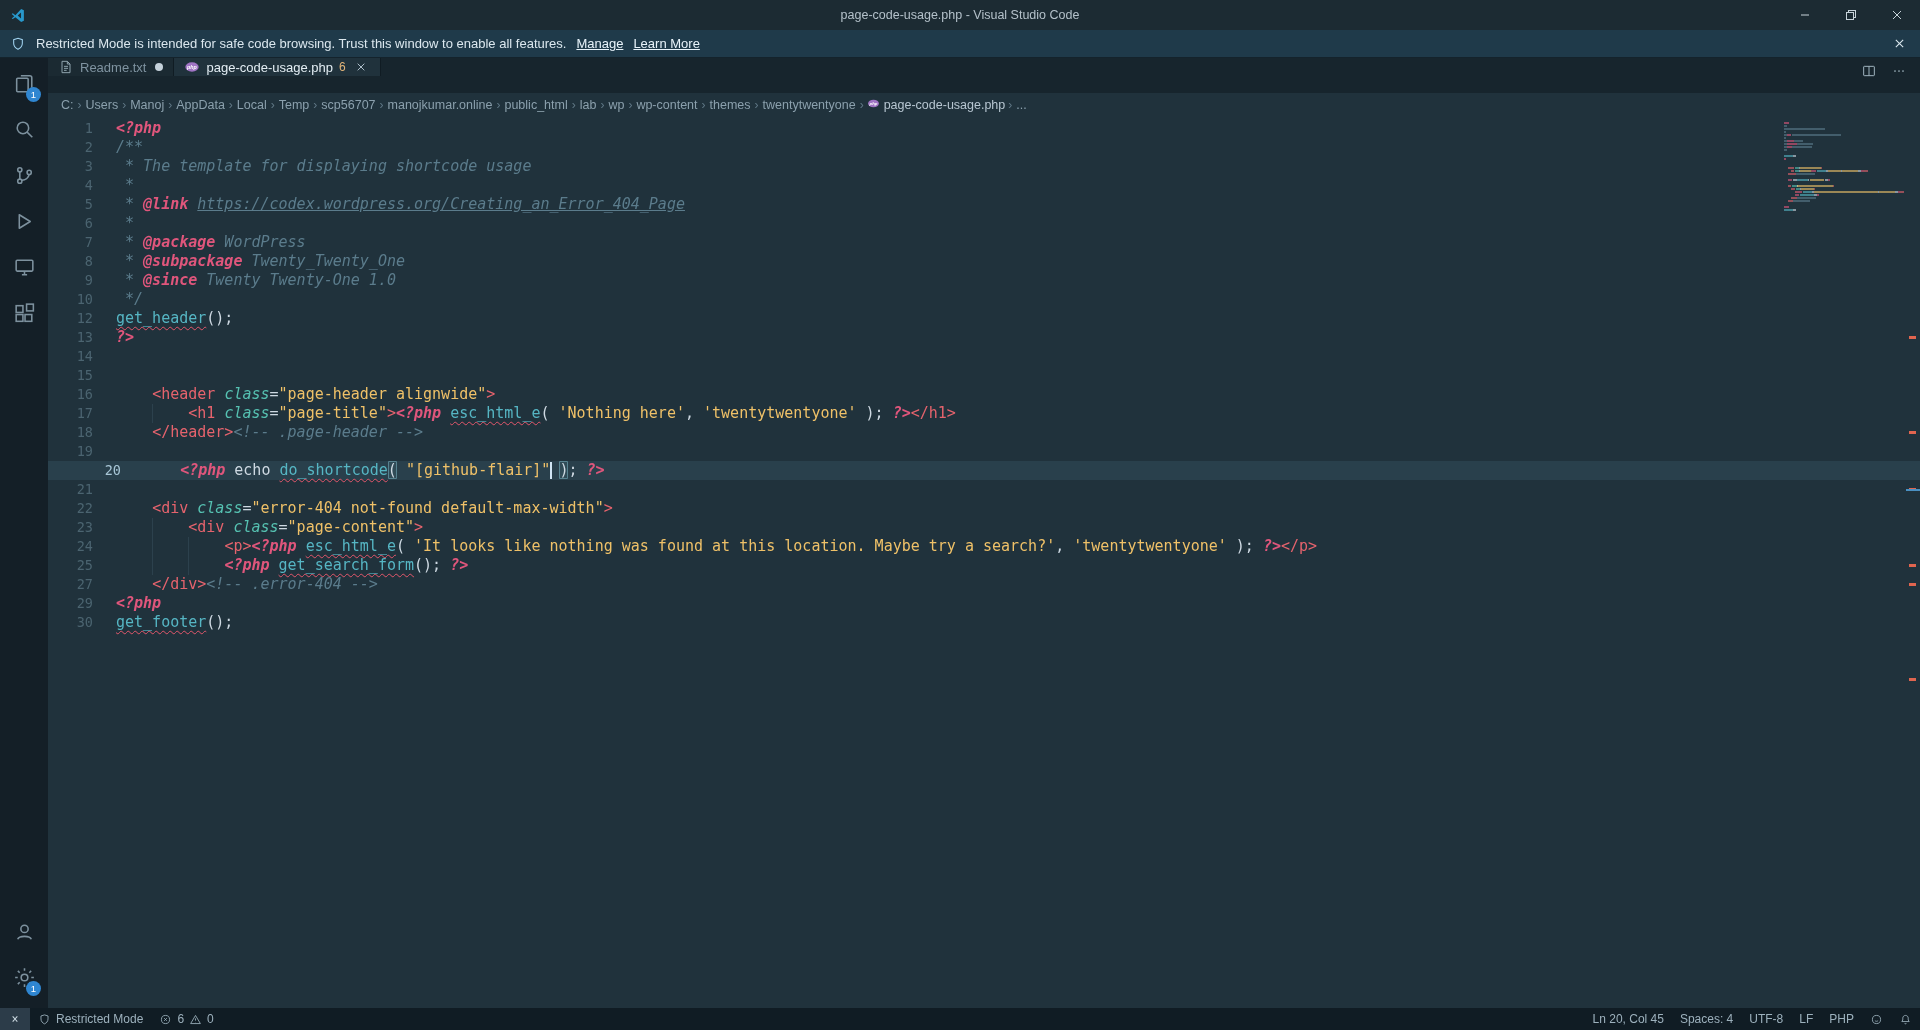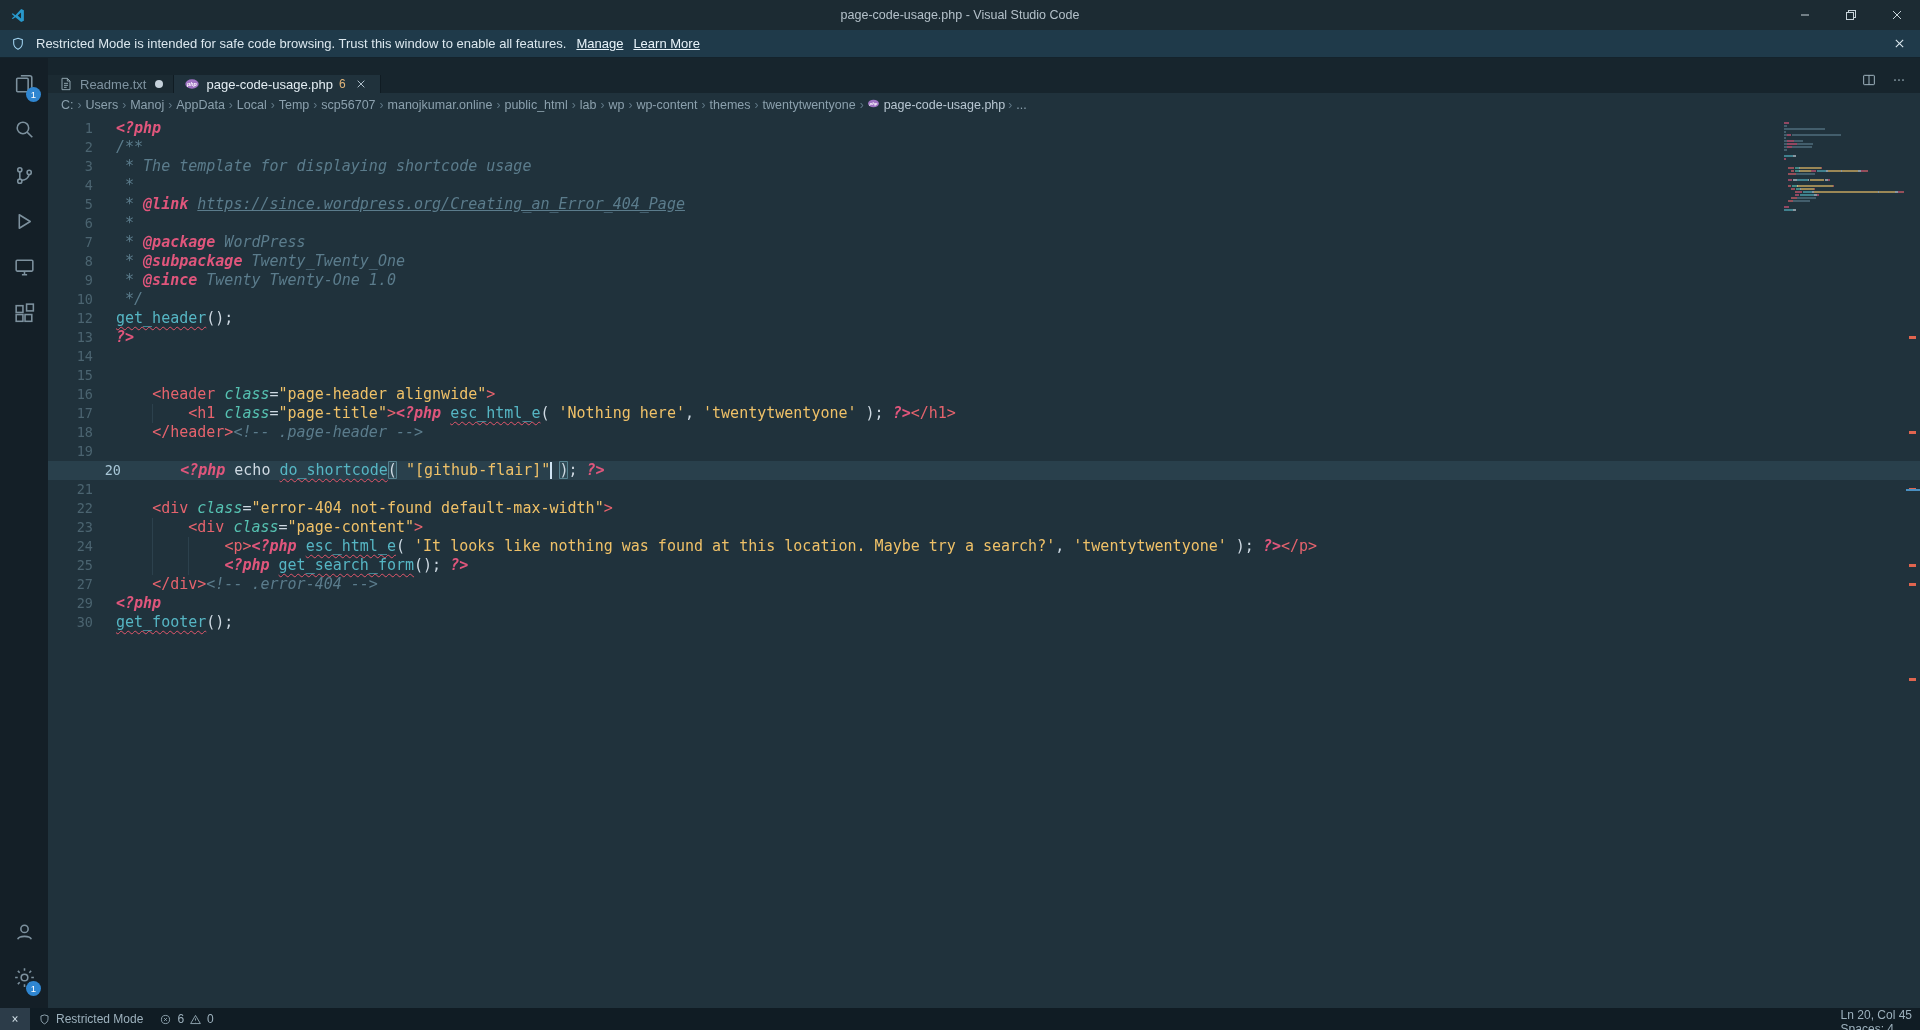--- a/index.html
+++ b/index.html
@@ -38,21 +38,21 @@
     color:#7d919e; position:relative; cursor:pointer; }
   .act-item svg { width:25px; height:25px; }
   .act-bottom { margin-top:auto; display:flex; flex-direction:column; align-items:center; padding-bottom:6px; }
   .badge { position:absolute; right:7px; bottom:6px; min-width:15px; height:15px; border-radius:9px;
     background:#2f86d1; color:#fff; font-size:9.5px; line-height:15px; text-align:center; padding:0 3px; }
 
   
   .editor-col { flex:1 1 auto; display:flex; flex-direction:column; min-width:0; }
 
   
-  .tab-bar { height:35px; flex:0 0 35px; background:#17252d; display:flex; align-items:flex-end; }
+  .tab-bar { height:35px; flex:0 0 35px; background:#17252d; display:flex; align-items:flex-start; }
   .tab { display:flex; align-items:center; gap:6px; padding:0 10px; font-size:13px;
     background:#1b2a32; color:#7f93a0; border-right:1px solid #101c23; cursor:pointer; }
   .tab.active { background:#20323c; color:#e3edf3; }
   .tab .tab-icon svg { width:16px; height:16px; display:block; }
   .tab-problems { color:#e2b579; font-size:12px; }
   .dirty-dot { width:8px; height:8px; border-radius:50%; background:#c5d1da; margin-left:3px; }
   .tab-close { width:18px; height:18px; display:flex; align-items:center; justify-content:center;
     border-radius:4px; color:#aebfca; }
   .tab-close svg { width:10px; height:10px; }
   .tab-actions { margin-left:auto; display:flex; align-items:center; padding-right:8px; gap:4px; color:#9fb4bf; }
@@ -89,21 +89,21 @@
   .minimap { position:absolute; top:5px; right:16px; width:120px; cursor:pointer; }
   .mm-line { height:3px; white-space:nowrap; overflow:hidden; }
   .mm-seg { display:inline-block; height:2px; opacity:0.6; vertical-align:top; }
   .ruler { position:absolute; top:0; right:0; bottom:0; width:14px; }
   .ruler-mark { position:absolute; }
 
   
   .status-bar { height:22px; flex:0 0 22px; background:#101c24; display:flex; align-items:stretch;
     font-size:12px; color:#9db1bd; }
   .sb-left,.sb-right { display:flex; align-items:stretch; }
-  .sb-right { margin-left:auto;flex-direction:column; }
+  .sb-right { margin-left:auto; }
   .sb-item { display:flex; align-items:center; gap:5px; padding:0 8px; cursor:pointer; }
   .sb-item svg { width:13px; height:13px; }
   .sb-remote { width:30px; justify-content:center; background:#2c3c49; color:#cddae2; padding:0; }
   .sb-remote svg { width:14px; height:14px; }
 </style>
 <style>.tk-plain{color:#ced9e2}
 .tk-comment{color:#5b7c8c}
 .tk-doctag{color:#e0567c}
 .tk-link{color:#5b7c8c}
 .tk-phptag{color:#e0567c}
@@ -308,21 +308,21 @@
           <span class="crumb-sep">›</span>
           <span class="crumb">...</span>
         </div>
 
       <div class="editor">
         <div class="code" id="code">
             <div class="code-line"><span class="ln">1</span><span class="lc"><span class="tk-phptag">&lt;?php</span></span></div>
             <div class="code-line"><span class="ln">2</span><span class="lc"><span class="tk-comment">/**</span></span></div>
             <div class="code-line"><span class="ln">3</span><span class="lc"><span class="tk-comment"> * The template for displaying shortcode usage</span></span></div>
             <div class="code-line"><span class="ln">4</span><span class="lc"><span class="tk-comment"> *</span></span></div>
-            <div class="code-line"><span class="ln">5</span><span class="lc"><span class="tk-comment"> * </span><span class="tk-doctag">@link</span><span class="tk-comment"> </span><span class="tk-link">https://since.wordpress.org/Creating_an_Error_404_Page</span></span></div>
+            <div class="code-line"><span class="ln">5</span><span class="lc"><span class="tk-comment"> * </span><span class="tk-doctag">@link</span><span class="tk-comment"> </span><span class="tk-link">https://codex.wordpress.org/Creating_an_Error_404_Page</span></span></div>
             <div class="code-line"><span class="ln">6</span><span class="lc"><span class="tk-comment"> *</span></span></div>
             <div class="code-line"><span class="ln">7</span><span class="lc"><span class="tk-comment"> * </span><span class="tk-doctag">@package</span><span class="tk-comment"> WordPress</span></span></div>
             <div class="code-line"><span class="ln">8</span><span class="lc"><span class="tk-comment"> * </span><span class="tk-doctag">@subpackage</span><span class="tk-comment"> Twenty_Twenty_One</span></span></div>
             <div class="code-line"><span class="ln">9</span><span class="lc"><span class="tk-comment"> * </span><span class="tk-doctag">@since</span><span class="tk-comment"> Twenty Twenty-One 1.0</span></span></div>
             <div class="code-line"><span class="ln">10</span><span class="lc"><span class="tk-comment"> */</span></span></div>
             <div class="code-line"><span class="ln">12</span><span class="lc"><span class="tk-fn">get_header</span><span class="tk-plain">();</span></span></div>
             <div class="code-line"><span class="ln">13</span><span class="lc"><span class="tk-phptag">?&gt;</span></span></div>
             <div class="code-line"><span class="ln">14</span><span class="lc"></span></div>
             <div class="code-line"><span class="ln">15</span><span class="lc"></span></div>
             <div class="code-line"><span class="ln">16</span><span class="lc"><span class="tk-plain">    </span><span class="tk-tag">&lt;header</span><span class="tk-plain"> </span><span class="tk-attr">class</span><span class="tk-plain">=</span><span class="tk-str">"page-header alignwide"</span><span class="tk-tag">&gt;</span></span></div>

